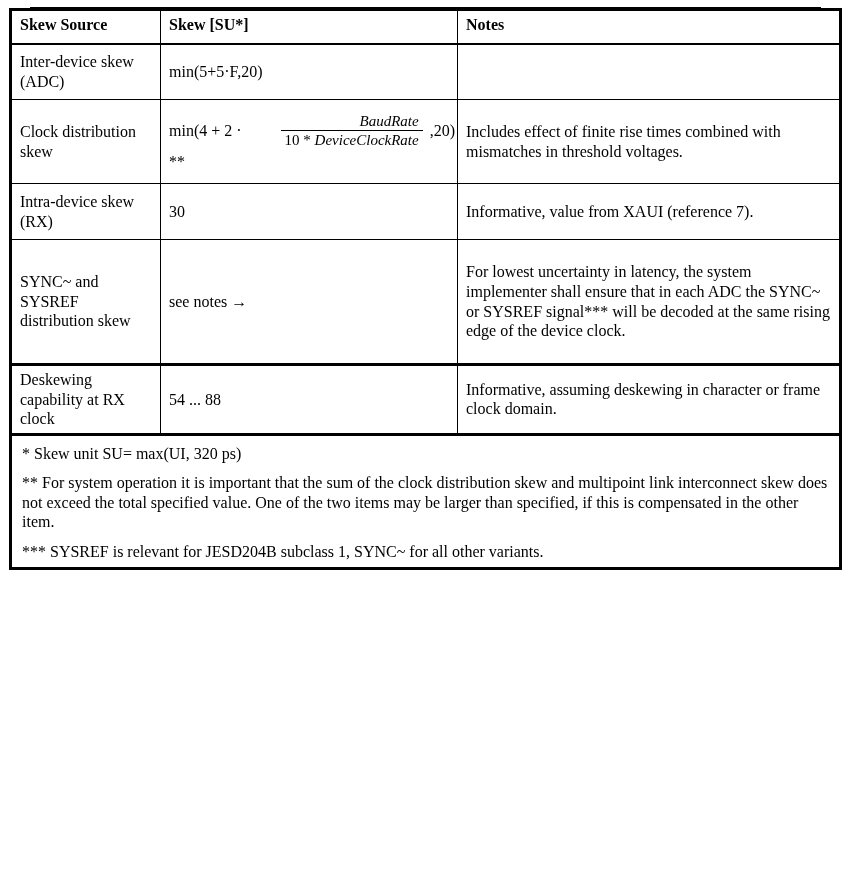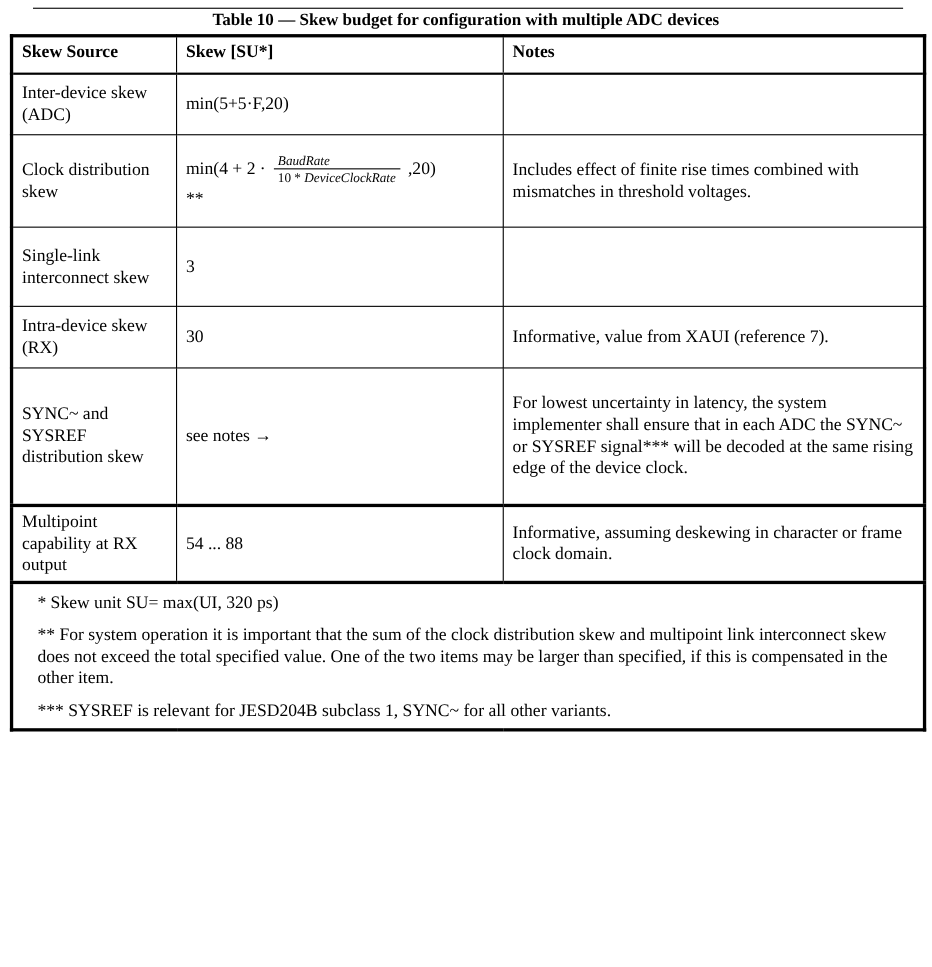--- a/index.html
+++ b/index.html
@@ -60,45 +60,44 @@
   tr.rh-5 { height: 74px; }
   tr.rh-6 { height: 56px; }
   tr.rh-7 { height: 125px; }
   tr.rh-8 { height: 75px; }
   tr.rh-9 { height: 63px; }
   td.footnotes-cell {
     vertical-align: top;
     height: 128px;
     padding: 6px 10px;
   }
-  .footnote { margin: 2px 0 10px 12px; }
+  .footnote { margin: 2px 0 10px 0; }
   .footnote:last-child { margin-bottom: 0; }
   
   .formula { white-space: nowrap; }
   .formula .piece { vertical-align: middle; }
   .frac {
     display: inline-block;
     vertical-align: middle;
-    text-align: left;
+    text-align: right;
     padding: 0 3px;
-    font-size: 12px;
+    font-size: 15px;
   }
   .frac .num { display: block; font-style: italic; padding: 0 4px; }
-  .frac .den { display: block; border-top: 1px solid #000; padding: 0 4px; }
+  .frac .den { display: block; border-top: 1px solid #000; padding: 0 4px; margin-left: 32px; }
   .frac .den .var { font-style: italic; }
   .formula-marker { margin-top: 2px; }
 </style>
 </head>
 <body>
 
 <div class="page">
 
   <div class="top-rule"></div>
 
-  <div class="caption">Table 10 — Skew budget for configuration with multiple ADC devices</div>
 
   <table class="skew-table">
     <colgroup>
       <col class="c-source">
       <col class="c-skew">
       <col class="c-notes">
     </colgroup>
     <thead>
       <tr class="rh-hdr">
         <th>Skew Source</th>
@@ -120,37 +119,32 @@
             <span class="frac">
               <span class="num">BaudRate</span>
               <span class="den"><span>10 * </span><span class="var">DeviceClockRate</span></span>
             </span>
             <span class="piece">,20)</span>
           </div>
           <div class="formula-marker">**</div>
         </td>
         <td>Includes effect of finite rise times combined with mismatches in threshold voltages.</td>
       </tr>
-      <tr class="rh-4">
-        <td>Single-link interconnect skew</td>
-        <td>3</td>
-        <td></td>
-      </tr>
       <tr class="rh-6">
         <td>Intra-device skew (RX)</td>
         <td>30</td>
         <td>Informative, value from XAUI (reference 7).</td>
       </tr>
       <tr class="rh-7 group-end">
         <td>SYNC~ and SYSREF distribution skew</td>
         <td>see notes →</td>
         <td>For lowest uncertainty in latency, the system implementer shall ensure that in each ADC the SYNC~ or SYSREF signal*** will be decoded at the same rising edge of the device clock.</td>
       </tr>
       <tr class="rh-9 group-end">
-        <td>Multipoint capability at RX output</td>
+        <td>Deskewing capability at RX clock</td>
         <td>54 ... 88</td>
         <td>Informative, assuming deskewing in character or frame clock domain.</td>
       </tr>
       <tr>
         <td class="footnotes-cell" colspan="3">
           <div class="footnote">* Skew unit SU= max(UI, 320 ps)</div>
           <div class="footnote">** For system operation it is important that the sum of the clock distribution skew and multipoint link interconnect skew does not exceed the total specified value. One of the two items may be larger than specified, if this is compensated in the other item.</div>
           <div class="footnote">*** SYSREF is relevant for JESD204B subclass 1, SYNC~ for all other variants.</div>
         </td>
       </tr>

